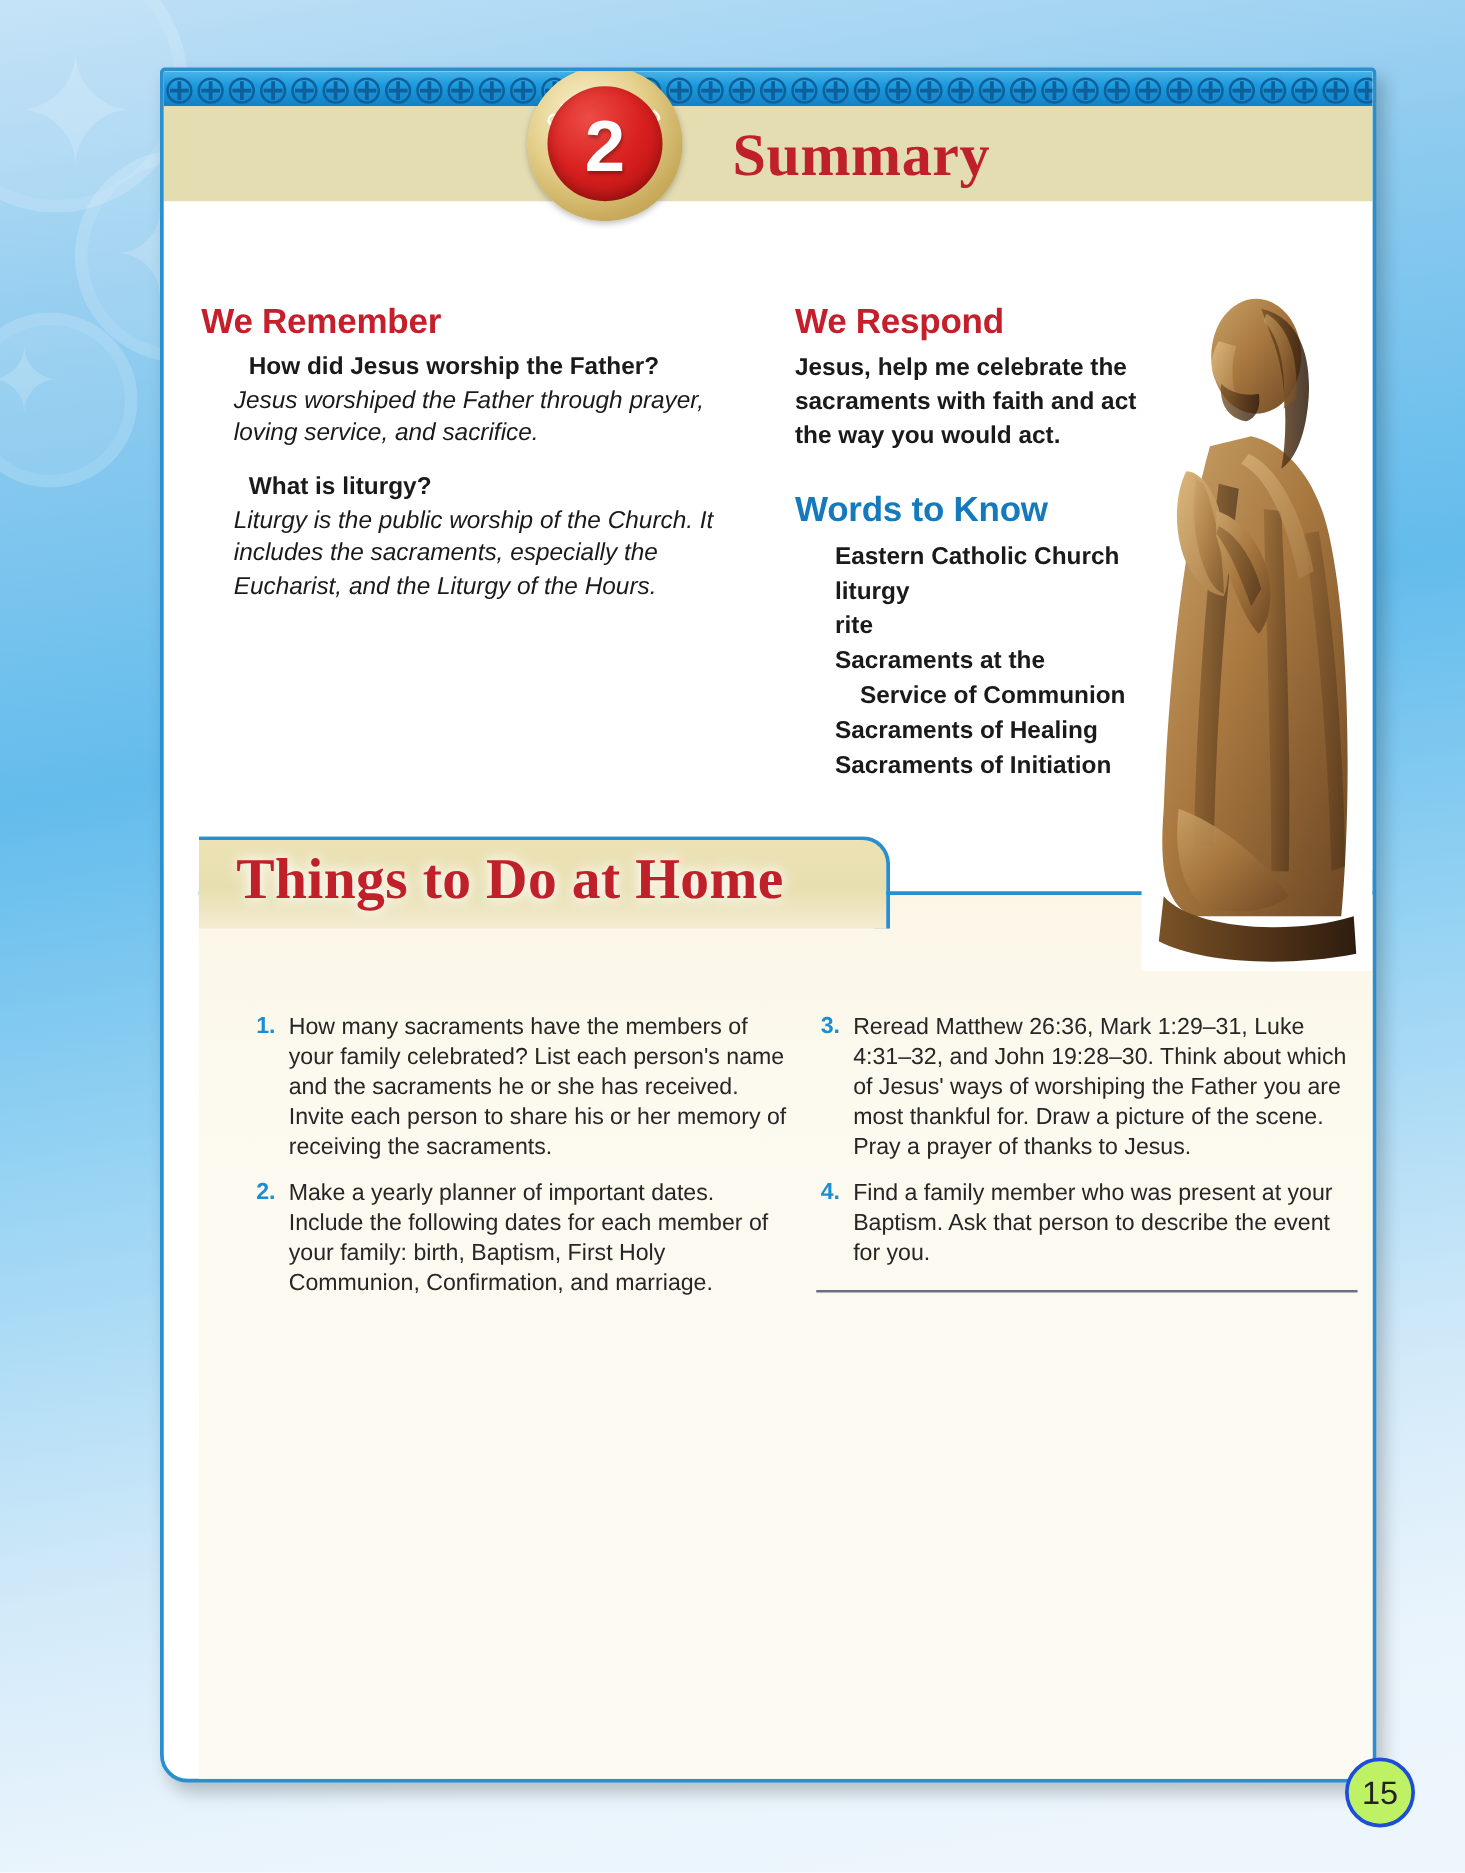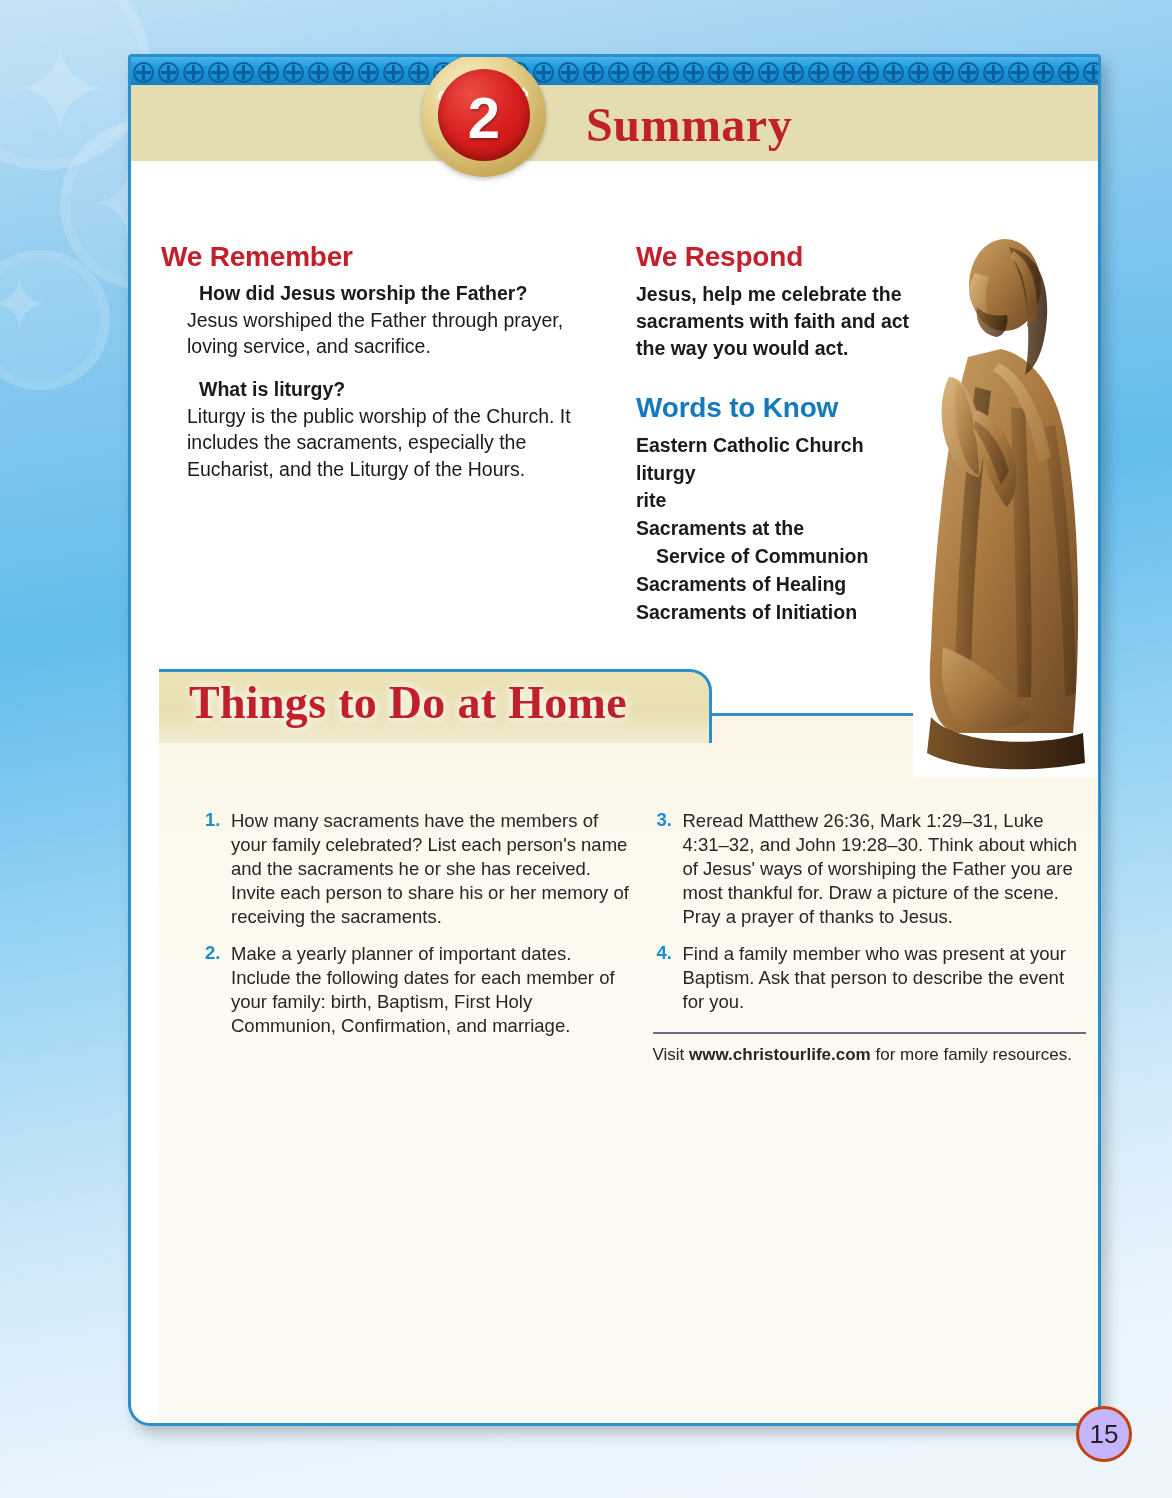--- a/index.html
+++ b/index.html
@@ -200,34 +200,36 @@
     color: #1a1a1a;
     line-height: 1.32;
     margin-left: 38px;
   }
   .a {
     font-size: 19.5px;
     color: #1a1a1a;
     line-height: 1.36;
     padding-left: 26px;
     margin-bottom: 17px;
+    font-style: italic;
   }
   .respond-text {
     font-size: 19.5px;
     font-weight: bold;
     color: #1a1a1a;
     line-height: 1.38;
     margin-bottom: 30px;
   }
   .word-list {
     font-size: 19.5px;
     font-weight: bold;
     color: #1a1a1a;
     line-height: 1.43;
     list-style: none;
+    margin-left: 32px;
   }
   .word-list li.indent { padding-left: 20px; }
 
   
   .statue-wrap {
     position: absolute;
     right: 0;
     top: 120px;
     width: 185px;
     height: 600px;
@@ -326,22 +328,22 @@
   .visit-line b { font-weight: bold; }
 
   
   .page-number {
     position: absolute;
     left: 1076px;
     top: 1406px;
     width: 56px;
     height: 56px;
     border-radius: 50%;
-    background: #c4b5fd;
-    border: 3px solid #c2410c;
+    background: #bef264;
+    border: 3px solid #1d4ed8;
     display: flex;
     align-items: center;
     justify-content: center;
     font-size: 26px;
     color: #222222;
     z-index: 10;
   }
 </style>
 </head>
 <body>
@@ -682,20 +684,19 @@
         <div class="activity">
           <div class="num">3.</div>
           <div class="body">Reread Matthew 26:36, Mark 1:29–31, Luke 4:31–32, and John 19:28–30. Think about which of Jesus' ways of worshiping the Father you are most thankful for. Draw a picture of the scene. Pray a prayer of thanks to Jesus.</div>
         </div>
         <div class="activity">
           <div class="num">4.</div>
           <div class="body">Find a family member who was present at your Baptism. Ask that person to describe the event for you.</div>
         </div>
 
         <div class="visit-rule"></div>
-        <div class="visit-line"><span>Visit </span><b>www.christourlife.com</b><span> for more family resources.</span></div>
       </div>
     </div>
 
   </div>
 </div>
 
 <div class="page-number">15</div>
 
 </body></html>

